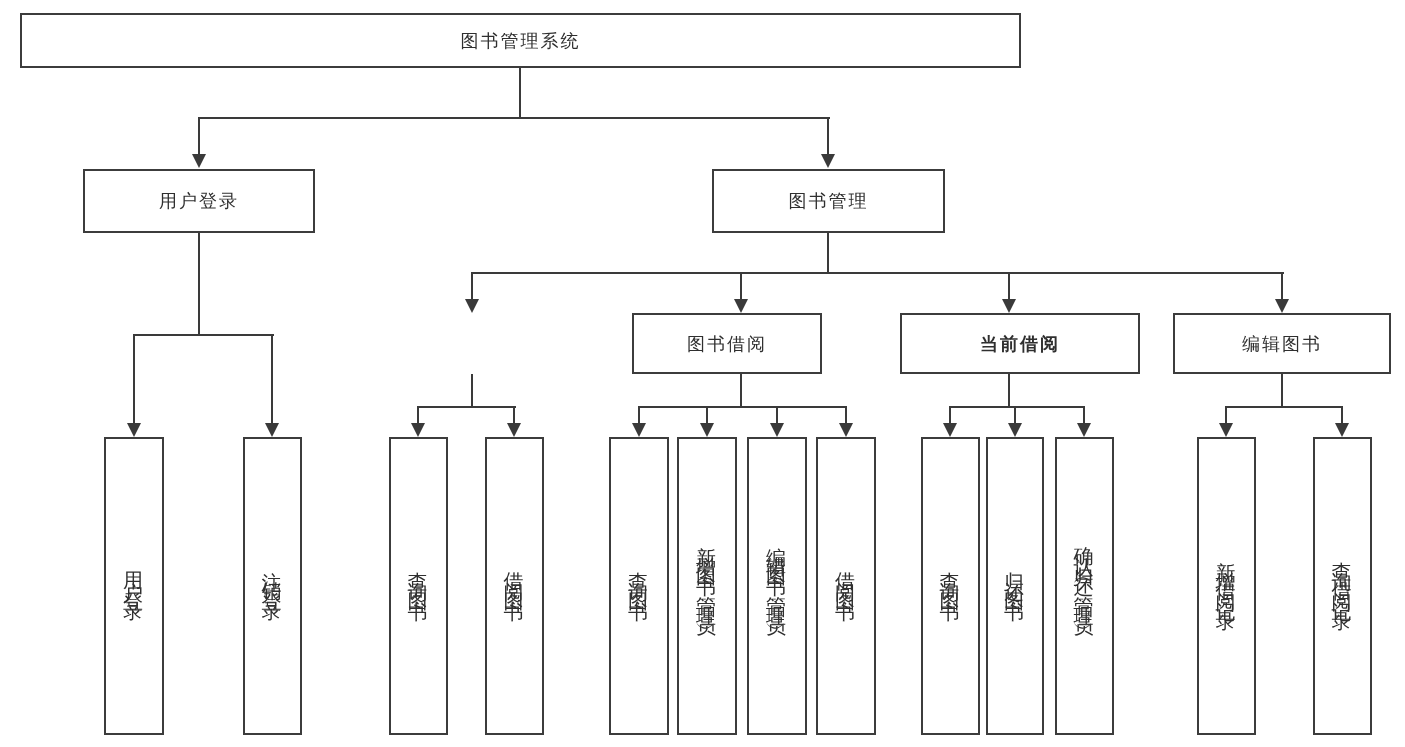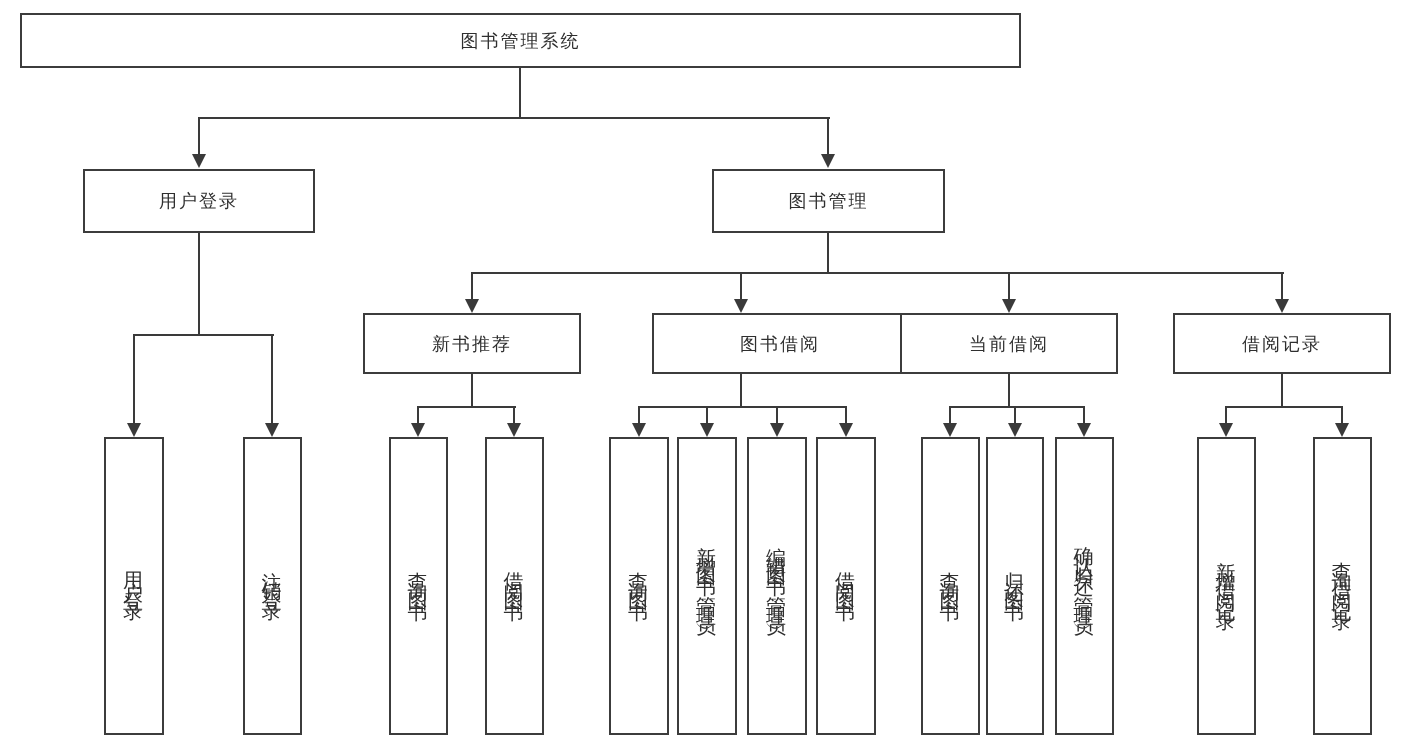--- a/index.html
+++ b/index.html
@@ -71,24 +71,23 @@
     <div class="v" style="left:471px;top:272px;height:27px;"></div>
     <div class="ah" style="left:465px;top:299px;"></div>
     <div class="v" style="left:740px;top:272px;height:27px;"></div>
     <div class="ah" style="left:734px;top:299px;"></div>
     <div class="v" style="left:1008px;top:272px;height:27px;"></div>
     <div class="ah" style="left:1002px;top:299px;"></div>
     <div class="v" style="left:1281px;top:272px;height:27px;"></div>
     <div class="ah" style="left:1275px;top:299px;"></div>
   </div>
 
-  <div class="node" style="left:363px;top:313px;width:218px;height:61px;">新书推荐</div>
-  <div class="node" style="left:652px;top:313px;width:256px;height:61px;">图书借阅</div>
-  <div class="node" style="left:900px;top:313px;width:218px;height:61px;">当前借阅</div>
-  <div class="node" style="left:1173px;top:313px;width:218px;height:61px;">借阅记录</div>
+  <div class="node" style="left:632px;top:313px;width:190px;height:61px;">图书借阅</div>
+  <div class="node" style="left:900px;top:313px;width:240px;height:61px;font-weight:bold;">当前借阅</div>
+  <div class="node" style="left:1173px;top:313px;width:218px;height:61px;">编辑图书</div>
 
   <div>
     <div class="v" style="left:471px;top:374px;height:34px;"></div>
     <div class="h" style="left:417px;top:406px;width:99px;"></div>
     <div class="v" style="left:417px;top:406px;height:17px;"></div>
     <div class="ah" style="left:411px;top:423px;"></div>
     <div class="v" style="left:513px;top:406px;height:17px;"></div>
     <div class="ah" style="left:507px;top:423px;"></div>
   </div>
 

